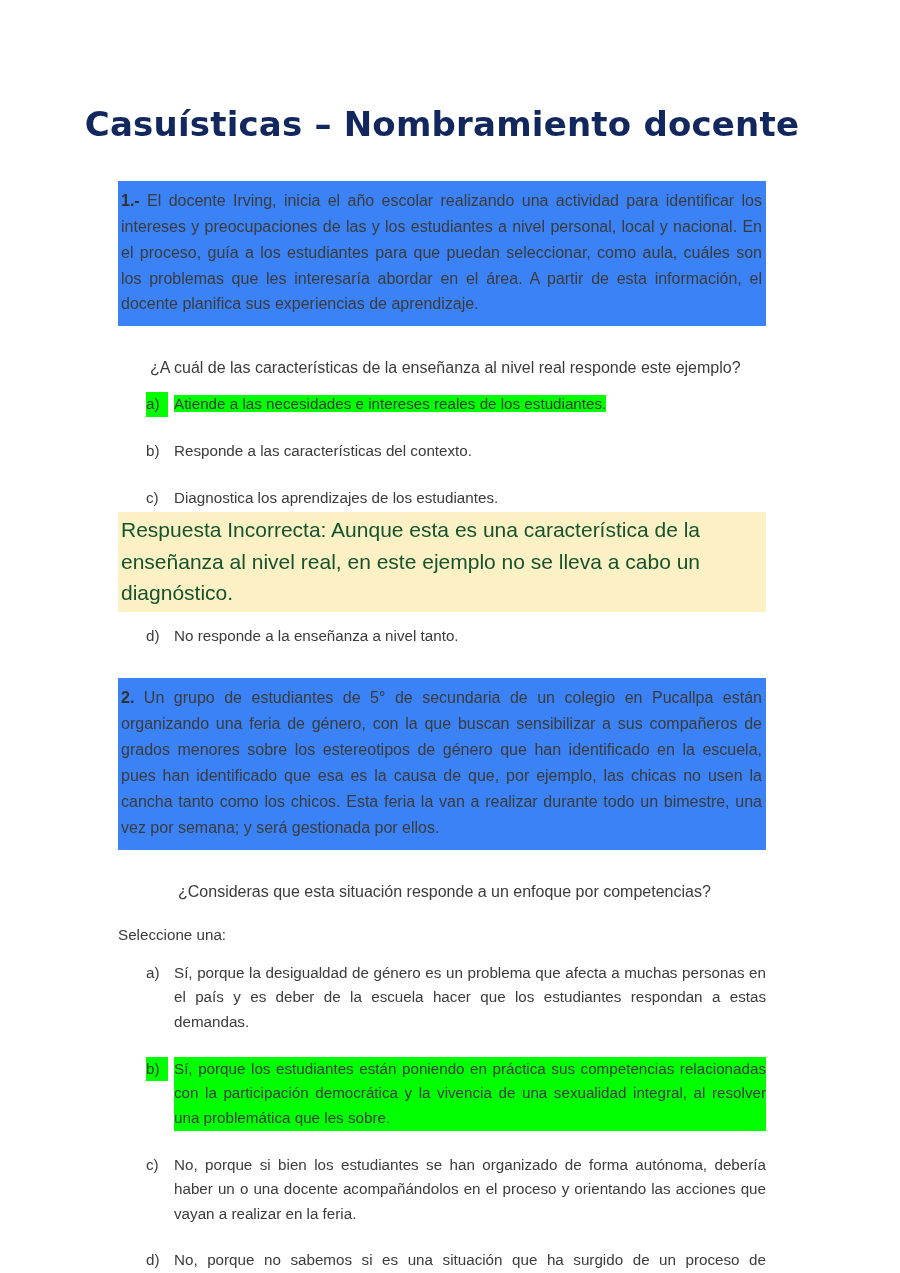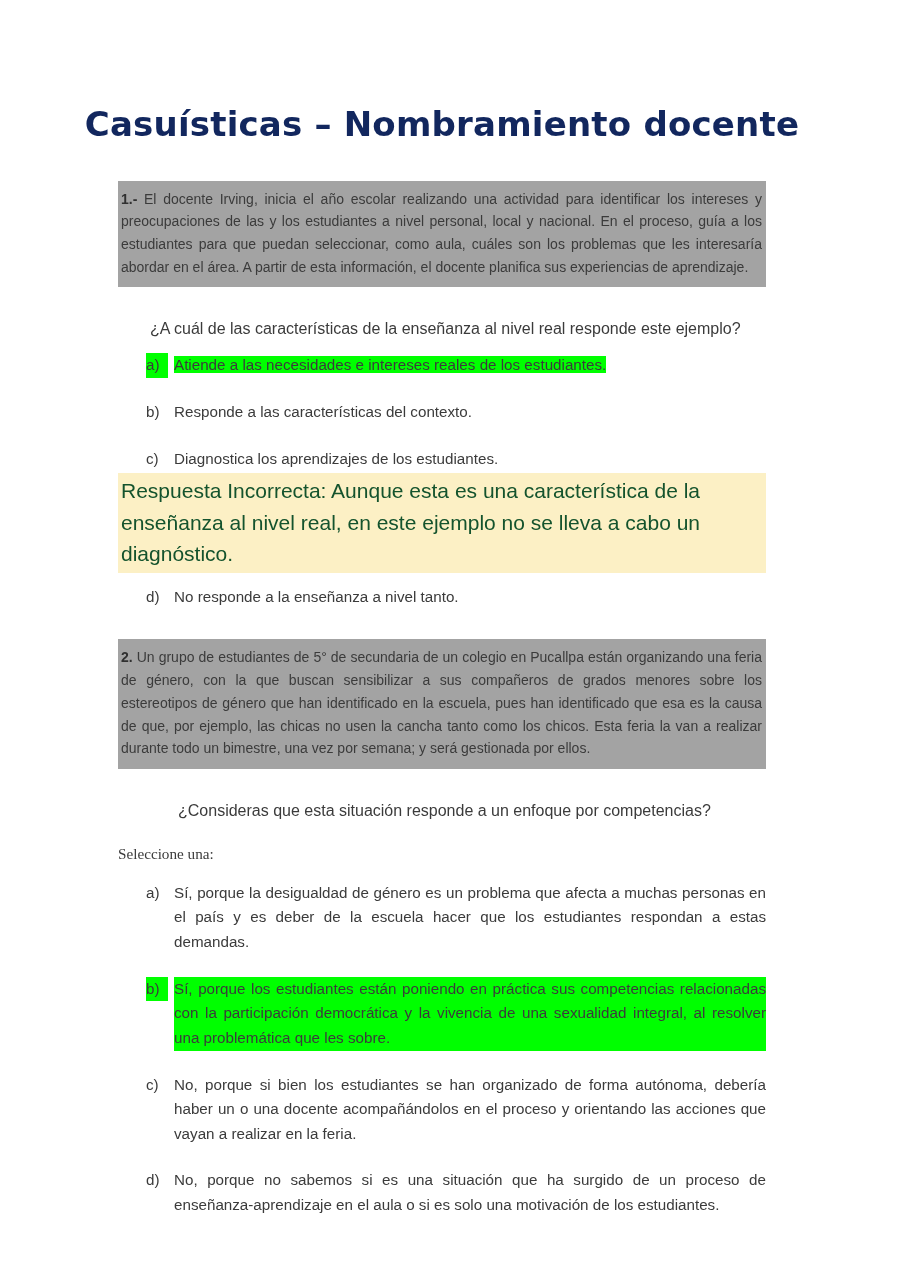--- a/index.html
+++ b/index.html
@@ -39,22 +39,22 @@
 
   
   .content {
     margin: 0 auto;
     width: 648px;           
     padding-top: 36px;
   }
 
   
   .case-block {
-    background: #a3a3a3;
-    font-size: 14px;
+    background: #3b82f6;
+    font-size: 16px;
     line-height: 1.62;
     color: #3b3b3b;
     text-align: justify;
     padding: 7px 4px 9px 3px;
     box-sizing: border-box;
     width: 648px;
   }
   .case-block .case-num {
     font-weight: 700;
     color: #303030;
@@ -72,21 +72,20 @@
   }
   .q1-prompt { margin-top: 30px; }
   .q2-prompt { margin-top: 30px; padding-left: 60px; }
 
   .select-one {
     font-size: 15.2px;
     color: #3b3b3b;
     margin: 0;
     padding-left: 0;
     margin-top: 22px;
-    font-family: Liberation Serif, serif;
   }
 
   
   .options { margin: 0; padding: 0; list-style: none; }
 
   .option {
     position: relative;
     font-size: 15.2px;
     line-height: 1.62;
     color: #3b3b3b;

